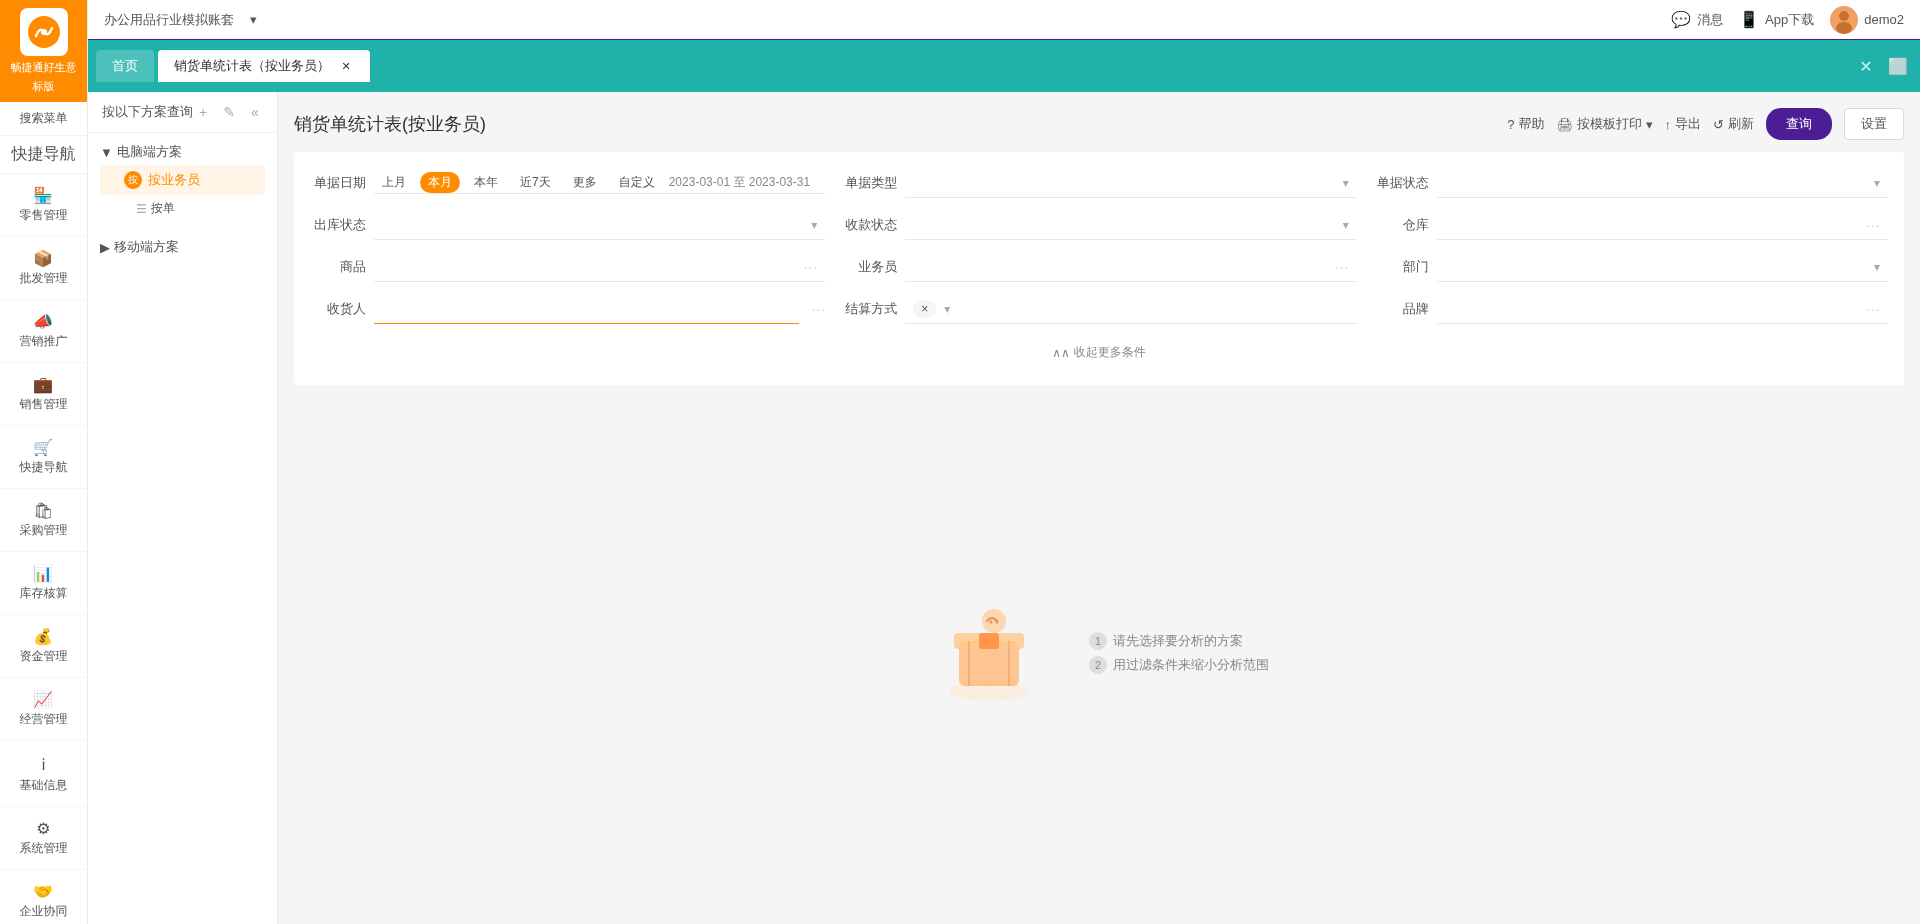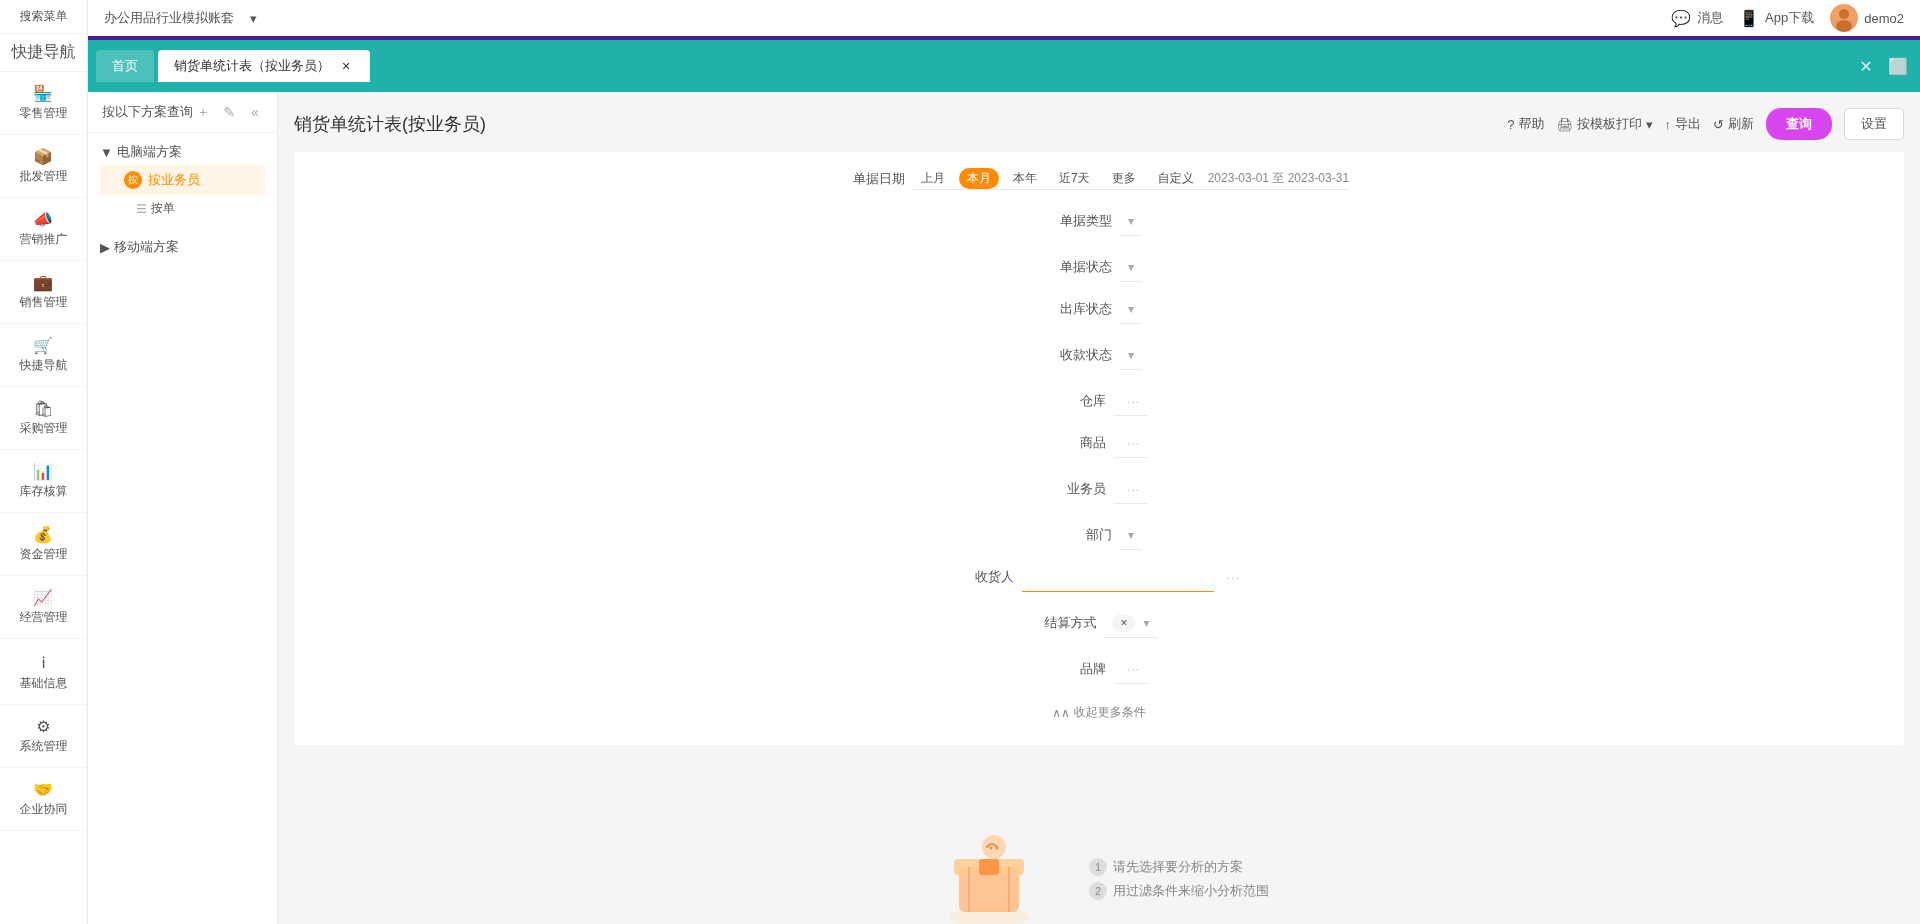--- a/index.html
+++ b/index.html
@@ -16,21 +16,21 @@
     .sidebar-quick-nav { width: 100%; padding: 8px 0; display: flex; flex-direction: column; align-items: center; border-bottom: 1px solid #f0f0f0; }
     .sidebar-quick-nav-label { font-size: 16px; color: #555; cursor: pointer; }
     .sidebar-menu { width: 100%; flex: 1; overflow-y: auto; }
     .sidebar-menu-item { width: 100%; padding: 12px 0; display: flex; flex-direction: column; align-items: center; cursor: pointer; color: #555; font-size: 12px; border-bottom: 1px solid #f5f5f5; }
     .sidebar-menu-item .menu-icon { font-size: 16px; margin-bottom: 2px; }
 
     
     .main { flex: 1; display: flex; flex-direction: column; overflow: hidden; }
 
     
-    .topbar { height: 40px; background: #fff; border-bottom: 4px solid #4c1d95; display: flex; align-items: center; padding: 0 16px; gap: 16px; }
+    .topbar { height: 40px; background: #fff; border-bottom: 1px solid #4c1d95; display: flex; align-items: center; padding: 0 16px; gap: 16px; }
     .topbar-title { font-size: 13px; color: #555; cursor: pointer; }
     .topbar-dropdown { font-size: 13px; color: #555; cursor: pointer; }
     .topbar-spacer { flex: 1; }
     .topbar-action { display: flex; align-items: center; gap: 6px; cursor: pointer; color: #555; font-size: 13px; }
     .topbar-action-icon { font-size: 16px; }
     .topbar-avatar { width: 28px; height: 28px; border-radius: 50%; background: #ddd; overflow: hidden; display: flex; align-items: center; justify-content: center; }
 
     
     .tabbar { height: 52px; background: #20b2aa; display: flex; align-items: center; padding: 0 8px; gap: 4px; }
     .tab { height: 32px; padding: 0 16px; border-radius: 4px 4px 0 0; display: flex; align-items: center; gap: 8px; cursor: pointer; font-size: 13px; color: rgba(255,255,255,0.8); }
@@ -59,54 +59,65 @@
 
     
     .right-panel { flex: 1; padding: 16px; overflow-y: auto; display: flex; flex-direction: column; gap: 0; }
     .page-title-bar { display: flex; align-items: center; justify-content: space-between; margin-bottom: 12px; }
     .page-title { font-size: 18px; font-weight: normal; color: #333; }
     .page-actions { display: flex; align-items: center; gap: 12px; }
     .page-action-btn { display: flex; align-items: center; gap: 4px; cursor: pointer; color: #555; font-size: 13px; }
 
     
     .filter-area { background: #fff; border-radius: 4px; padding: 16px; margin-bottom: 12px; }
-    .filter-row { display: flex; align-items: center; gap: 16px; margin-bottom: 12px; flex-direction: column; }
+    .filter-row { display: flex; align-items: center; gap: 16px; margin-bottom: 12px; }
     .filter-row:last-child { margin-bottom: 0; }
     .filter-item { display: flex; align-items: center; gap: 8px; flex: 1; }
     .filter-label { font-size: 13px; color: #555; white-space: nowrap; min-width: 56px; text-align: right; }
     .filter-input { flex: 1; height: 30px; border: none; border-bottom: 1px solid #e8e8e8; padding: 0 8px; font-size: 13px; outline: none; color: #333; }
     .filter-select { flex: 1; height: 30px; border: none; border-bottom: 1px solid #e8e8e8; padding: 0 8px; font-size: 13px; display: flex; align-items: center; justify-content: space-between; cursor: pointer; }
     .filter-select-text { color: #bbb; font-size: 13px; }
     .filter-select-arrow { color: #aaa; font-size: 12px; }
     .filter-dots { color: #ccc; cursor: pointer; font-size: 14px; margin-left: 4px; }
     .filter-date-area { flex: 1; display: flex; align-items: center; gap: 6px; border-bottom: 1px solid #e8e8e8; }
     .date-btn { padding: 2px 8px; border-radius: 3px; font-size: 12px; cursor: pointer; color: #555; }
     .date-btn.active { background: #ff8c00; color: #fff; border-radius: 12px; }
     .date-range { font-size: 12px; color: #888; }
     .filter-tag { display: flex; align-items: center; gap: 4px; background: #f5f5f5; border-radius: 12px; padding: 2px 8px; font-size: 12px; color: #555; }
     .collapse-bar { text-align: center; padding: 4px 0; cursor: pointer; }
     .collapse-btn { display: inline-flex; align-items: center; gap: 4px; color: #888; font-size: 12px; padding: 4px 12px; border-radius: 3px; }
-    .btn-query { background: #d946ef; color: #fff; border: none; padding: 0 20px; height: 32px; border-radius: 15px; cursor: pointer; font-size: 13px; font-weight: bold; }
+    .btn-query { background: #4c1d95; color: #fff; border: none; padding: 0 20px; height: 32px; border-radius: 15px; cursor: pointer; font-size: 13px; }
     .btn-settings { background: #fff; color: #555; border: 1px solid #d9d9d9; padding: 0 16px; height: 32px; border-radius: 4px; cursor: pointer; font-size: 13px; }
 
     
     .empty-state { flex: 1; display: flex; align-items: center; justify-content: center; padding: 60px 0; }
     .empty-hints { display: flex; flex-direction: column; gap: 6px; }
     .empty-hint { display: flex; align-items: center; gap: 6px; font-size: 13px; color: #888; }
     .hint-num { width: 18px; height: 18px; border-radius: 50%; background: #ddd; display: flex; align-items: center; justify-content: center; font-size: 11px; color: #888; }
 
     
     ::-webkit-scrollbar { width: 4px; height: 4px; }
     ::-webkit-scrollbar-track { background: transparent; }
     ::-webkit-scrollbar-thumb { background: #ddd; border-radius: 2px; }
   </style>
 </head>
 <body>
 
 <div class="sidebar">
+  <div class="sidebar-logo">
+    <div class="sidebar-logo-icon">
+      <svg viewBox="0 0 36 36" fill="none">
+        <circle cx="18" cy="18" r="16" fill="#ff8c00"></circle>
+        <path d="M10 22 Q14 12 18 18 Q22 24 26 14" stroke="#fff" stroke-width="2.5" fill="none" stroke-linecap="round"></path>
+        <circle cx="18" cy="18" r="3" fill="#fff"></circle>
+      </svg>
+    </div>
+    <span class="sidebar-logo-text">畅捷通好生意</span>
+    <span class="sidebar-logo-text">标版</span>
+  </div>
   <div class="sidebar-search">
     <span class="sidebar-search-label">搜索菜单</span>
   </div>
   <div class="sidebar-quick-nav">
     <span class="sidebar-quick-nav-label">快捷导航</span>
   </div>
   <div class="sidebar-menu">
   <div class="sidebar-menu-item">
         <span class="menu-icon">🏪</span>
         <span>零售管理</span>

